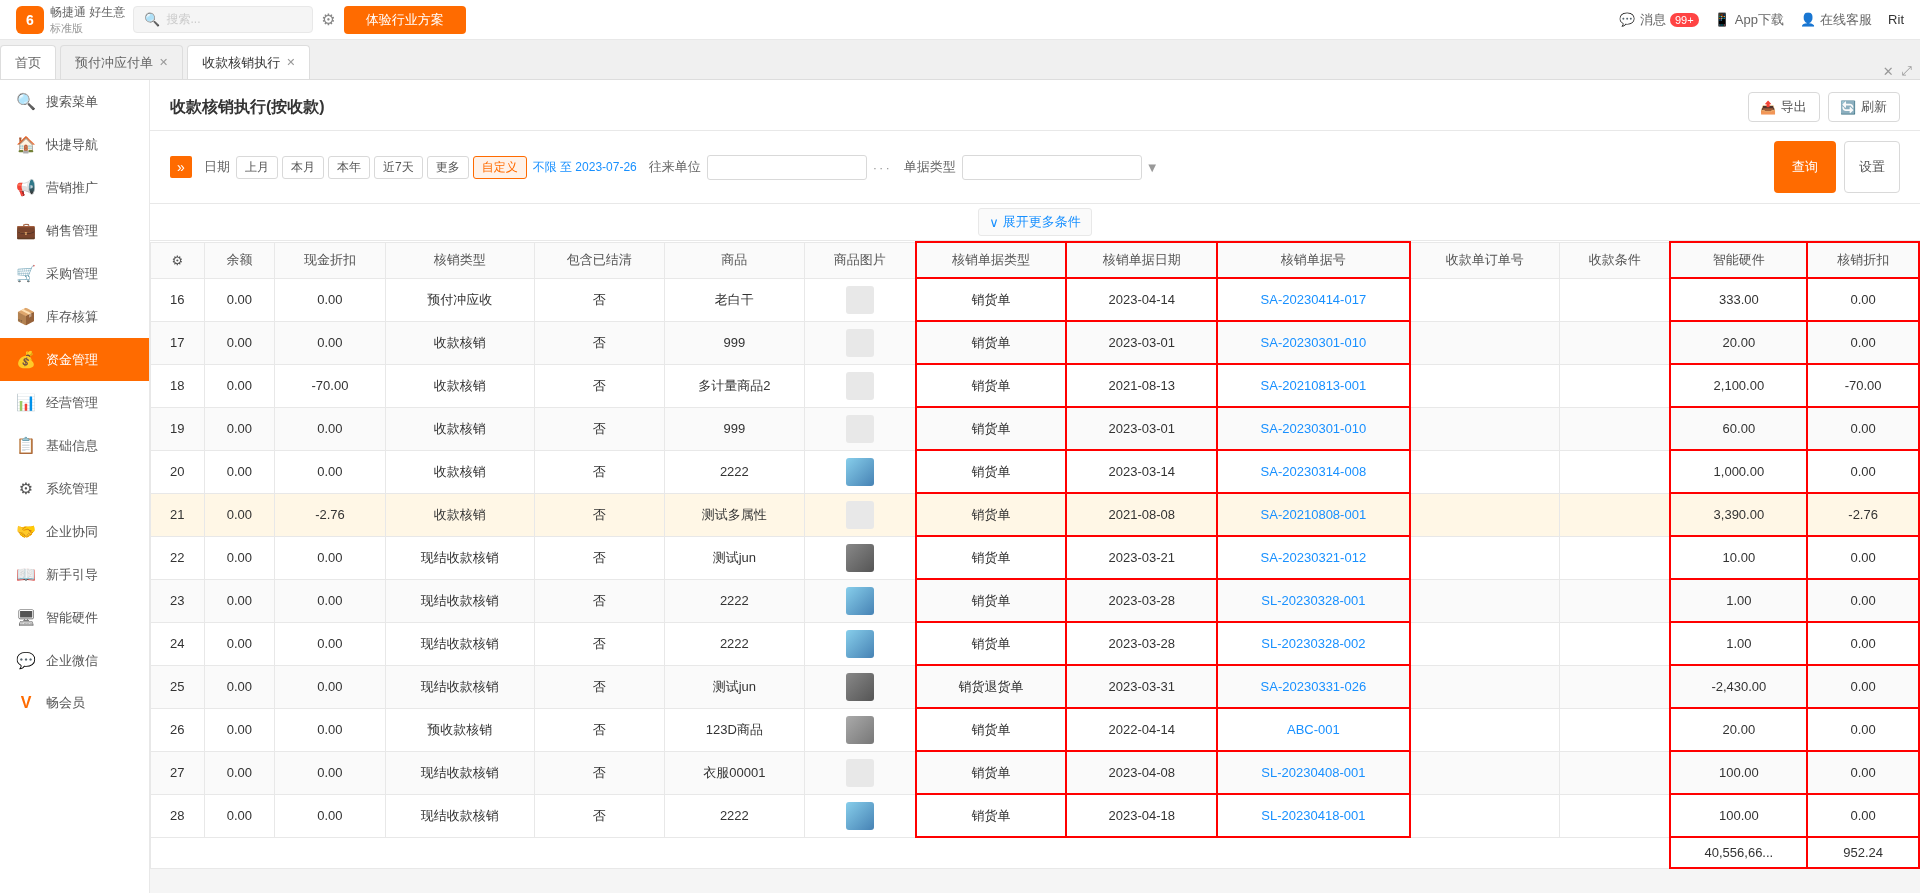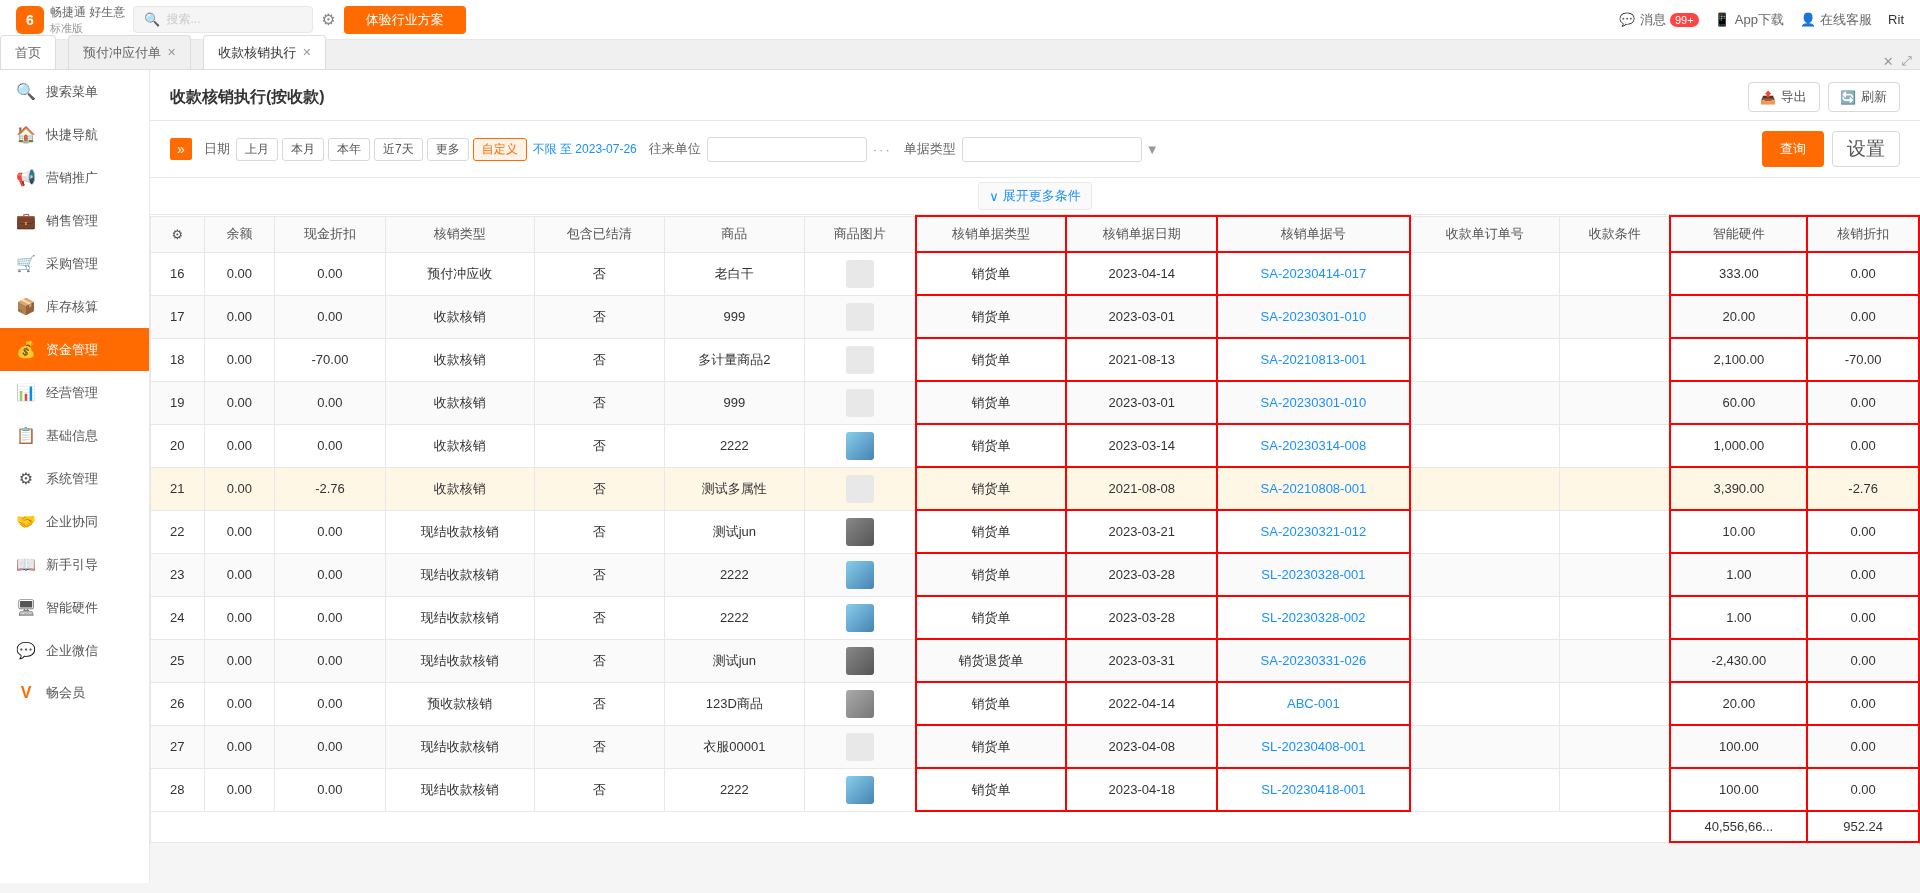--- a/index.html
+++ b/index.html
@@ -29,33 +29,33 @@
     }
     .solution-btn {
       background: #ff6b00; color: #fff; border: none; padding: 5px 22px;
       border-radius: 4px; cursor: pointer; font-size: 13px;
     }
     .top-bar-right { display: flex; align-items: center; gap: 16px; color: #666; font-size: 13px; }
     .badge { background: #ff4444; color: #fff; border-radius: 10px; padding: 1px 5px; font-size: 11px; }
 
     
     .nav-tabs {
-      height: 30px;
+      height: 40px;
       background: #f0f0f0;
       display: flex;
       align-items: flex-end;
       padding: 0 0 0 0;
       border-bottom: 1px solid #ddd;
       gap: 0;
     }
     .nav-tab {
       height: 34px; padding: 0 14px; display: flex; align-items: center;
       gap: 6px; cursor: pointer; font-size: 13px; border-radius: 4px 4px 0 0;
       border: 1px solid #ddd; border-bottom: none; background: #f0f0f0;
-      color: #666; margin-left: 12px;
+      color: #666; margin-left: 4px;
     }
     .nav-tab.active { background: #fff; color: #333; font-weight: 500; }
     .nav-tab.home { background: #fff; margin-left: 0; }
     .nav-tab-close { font-size: 11px; color: #999; cursor: pointer; }
     .nav-tabs-right { margin-left: auto; display: flex; align-items: center; gap: 8px; padding-right: 8px; color: #999; }
 
     
     .layout { display: flex; height: calc(893px - 80px); }
 
     
@@ -109,22 +109,22 @@
     .filter-input {
       border: 1px solid #d9d9d9; border-radius: 3px; padding: 4px 8px;
       font-size: 13px; color: #333; outline: none; min-width: 140px;
     }
     .filter-dots { color: #999; letter-spacing: 2px; }
     .btn-query {
       background: #ff6b00; color: #fff; border: none; padding: 6px 18px;
       border-radius: 4px; cursor: pointer; font-size: 13px;
     }
     .btn-settings {
-      background: #fff; color: #555; border: 1px solid #d9d9d9; padding: 4px 14px;
-      border-radius: 4px; cursor: pointer; font-size: 19px;
+      background: #fff; color: #555; border: 1px solid #d9d9d9; padding: 16px 14px;
+      border-radius: 4px; cursor: pointer; font-size: 13px;
     }
     .expand-more-btn {
       display: flex; align-items: center; gap: 4px; color: #1890ff;
       font-size: 13px; cursor: pointer; padding: 4px 10px;
       border: 1px solid #e8e8e8; border-radius: 3px; background: #fafafa;
       margin: 0 auto;
     }
 
     
     .table-container { flex: 1; overflow: auto; padding: 0 0 0 0; }

